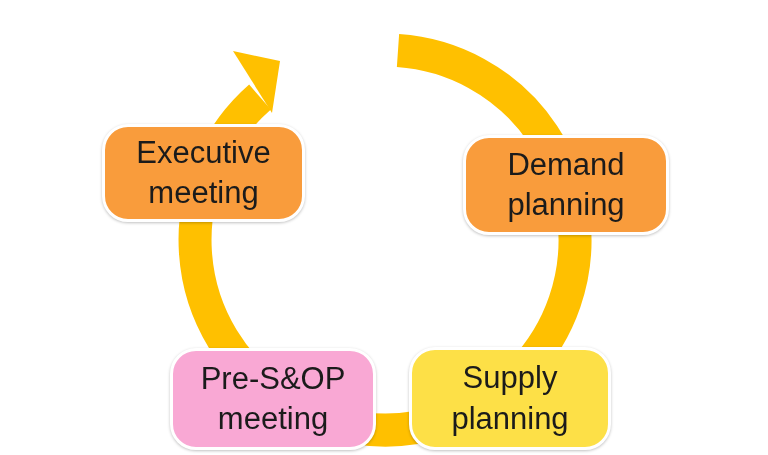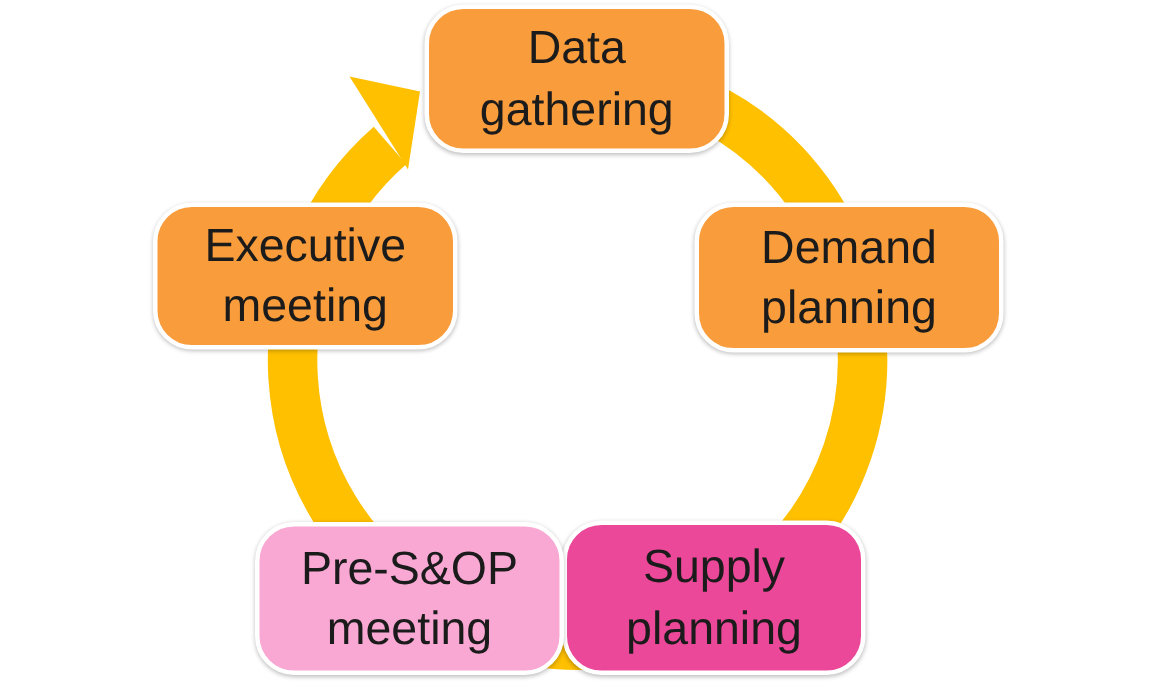--- a/index.html
+++ b/index.html
@@ -46,38 +46,34 @@
 
 <div class="canvas" style="background: rgb(255, 255, 255);">
 
   <svg class="ring-svg" width="768" height="455" viewBox="0 0 768 455">
 
     <path d="M 398 50.5 A 190 190 0 1 1 260 97" fill="none" stroke-width="33" stroke-linecap="butt" stroke="#FFC000"></path>
 
     <polygon points="233,51 280,61 272,113" fill="#FFC000"></polygon>
   </svg>
 
-  <div class="node" style="left: 283px; top: 3px; width: 203px; height: 99px; background: rgb(249, 156, 60); border-color: rgb(255, 255, 255); color: rgb(27, 27, 27);">
-    <span class="node-label">Data
-gathering</span>
-  </div>
 
   <div class="node" style="left: 463px; top: 135px; width: 206px; height: 100px; background: rgb(249, 156, 60); border-color: rgb(255, 255, 255); color: rgb(27, 27, 27);">
     <span class="node-label">Demand
 planning</span>
   </div>
 
-  <div class="node" style="left: 375px; top: 347px; width: 202px; height: 103px; background: #ec4899; border-color: rgb(255, 255, 255); color: rgb(27, 27, 27);">
+  <div class="node" style="left: 409px; top: 347px; width: 202px; height: 103px; background: #fde047; border-color: rgb(255, 255, 255); color: rgb(27, 27, 27);">
     <span class="node-label">Supply
 planning</span>
   </div>
 
   <div class="node" style="left: 170px; top: 348px; width: 206px; height: 102px; background: #f9a8d4; border-color: rgb(255, 255, 255); color: rgb(27, 27, 27);">
     <span class="node-label">Pre-S&amp;OP
 meeting</span>
   </div>
 
-  <div class="node" style="left: 102px; top: 135px; width: 203px; height: 98px; background: rgb(249, 156, 60); border-color: rgb(255, 255, 255); color: rgb(27, 27, 27);">
+  <div class="node" style="left: 102px; top: 124px; width: 203px; height: 98px; background: rgb(249, 156, 60); border-color: rgb(255, 255, 255); color: rgb(27, 27, 27);">
     <span class="node-label">Executive
 meeting</span>
   </div>
 
 </div>
 
 </body></html>

